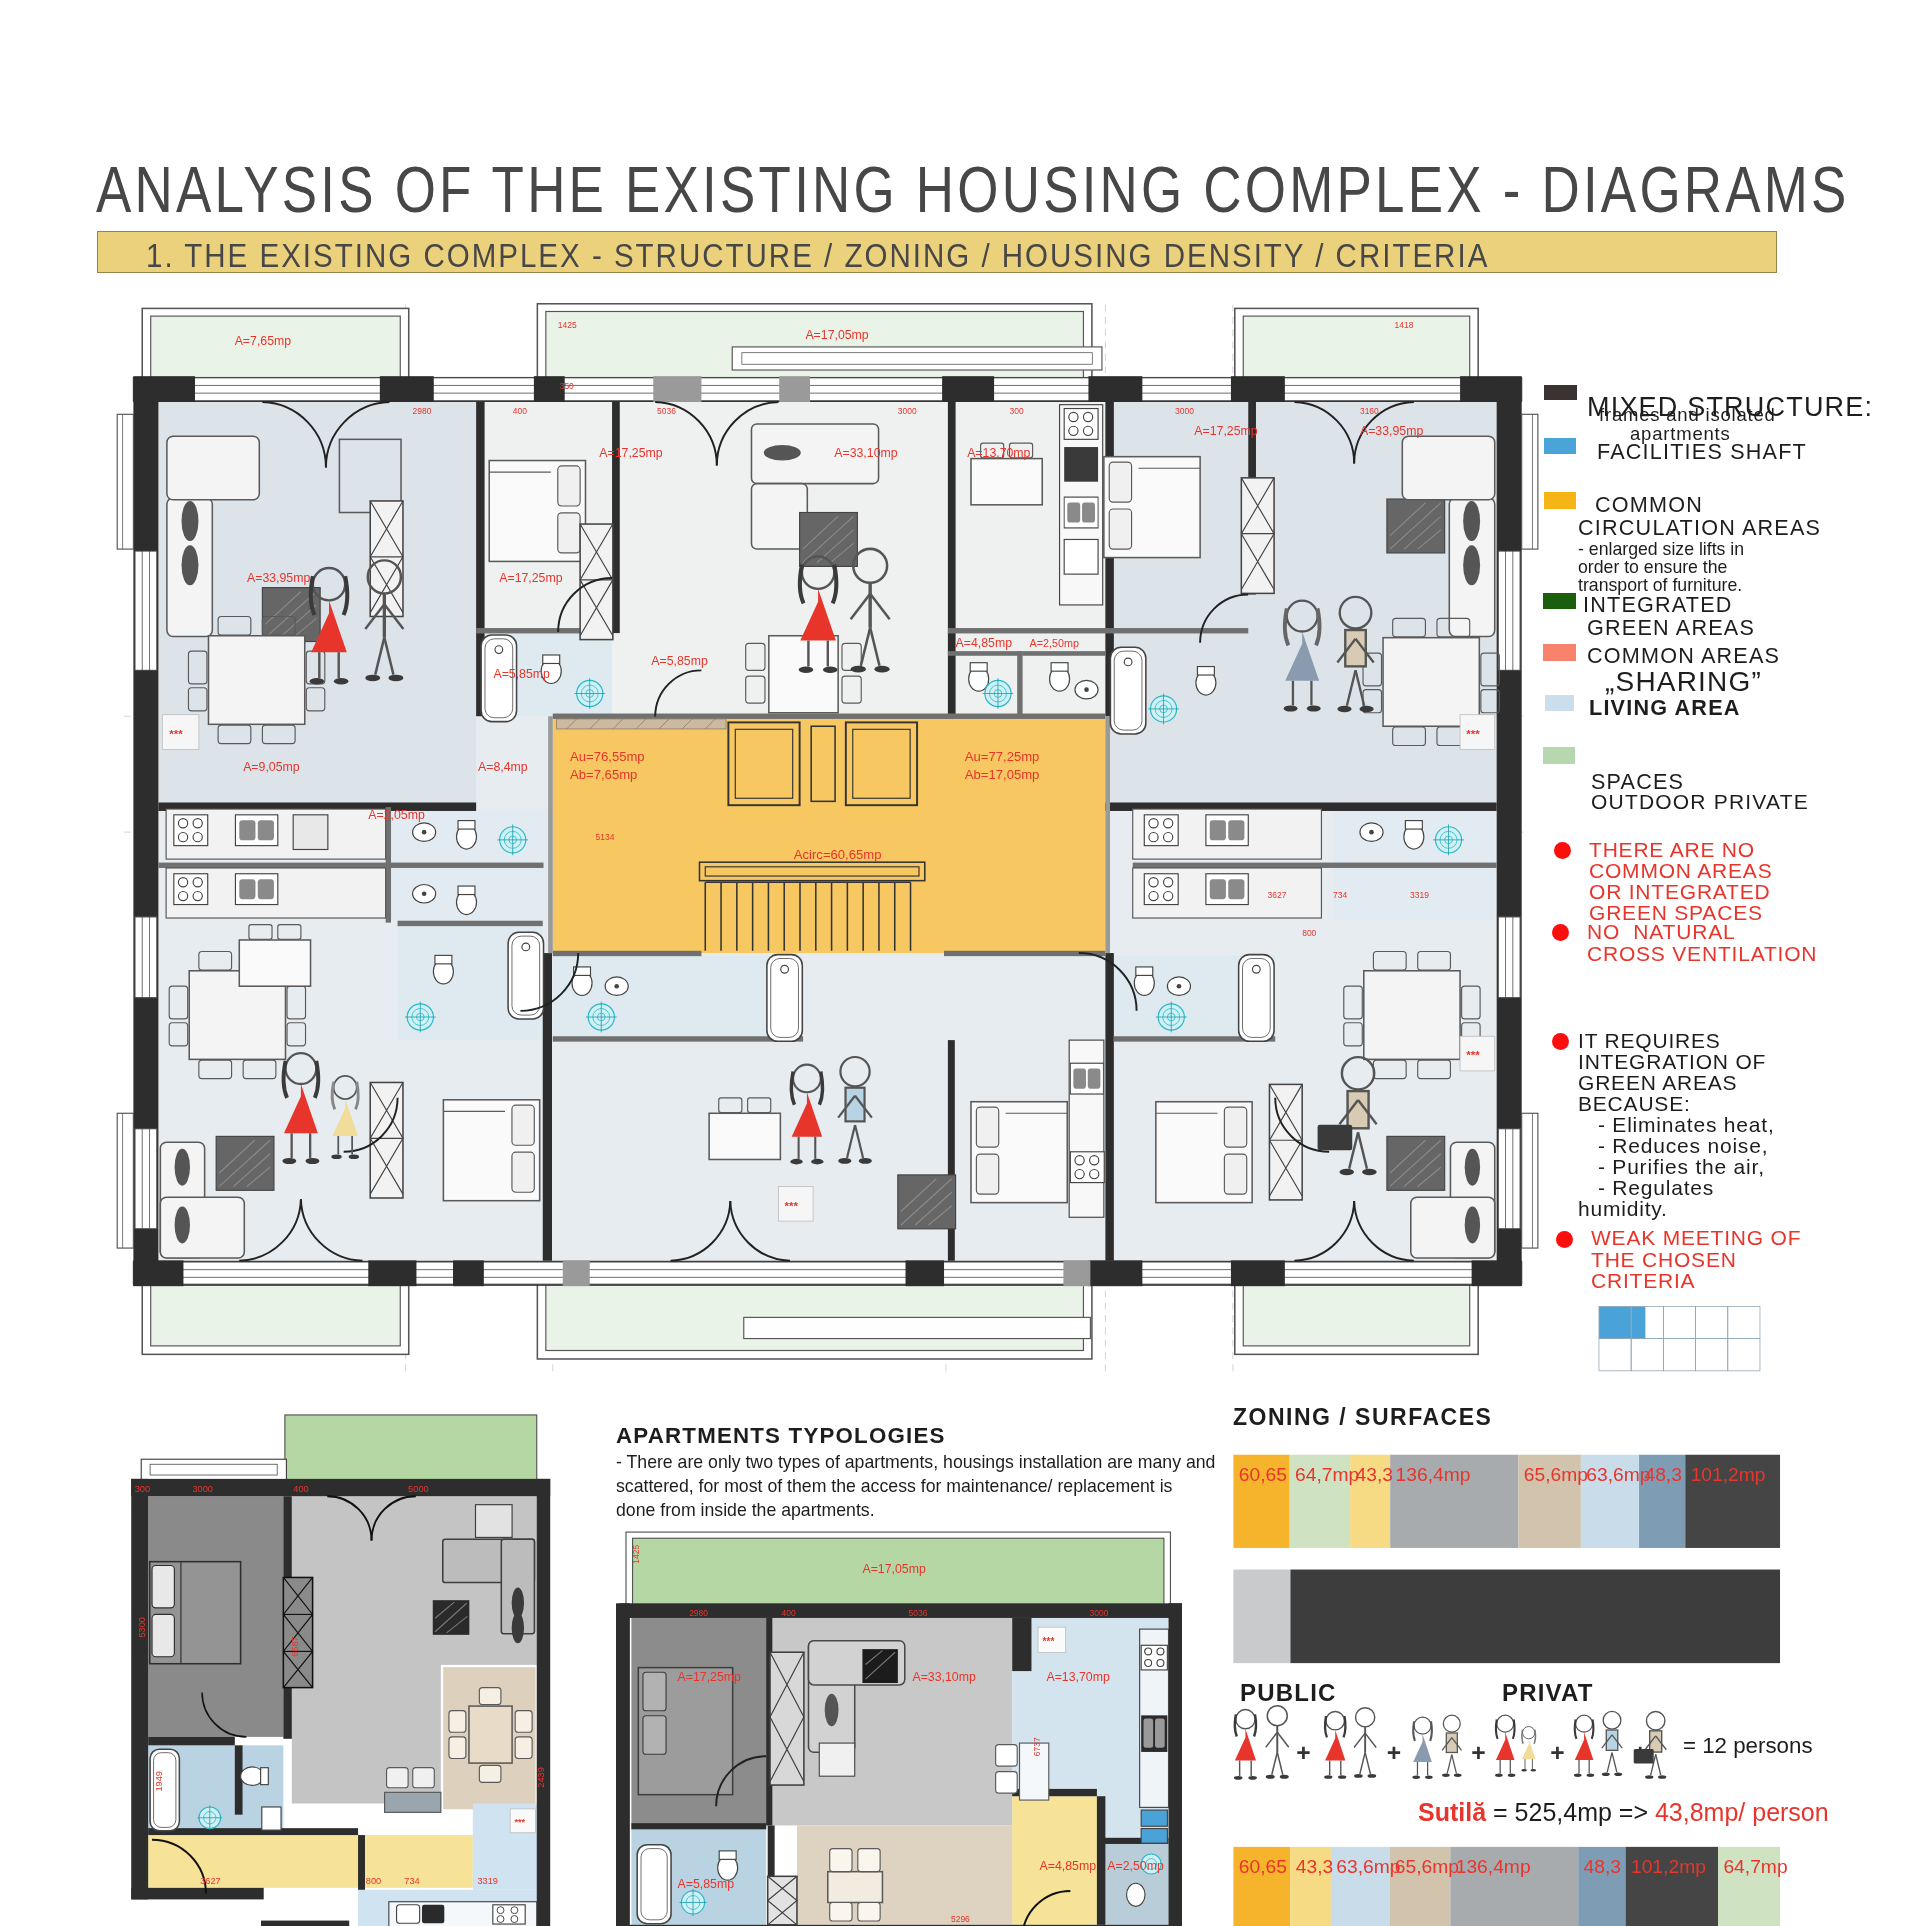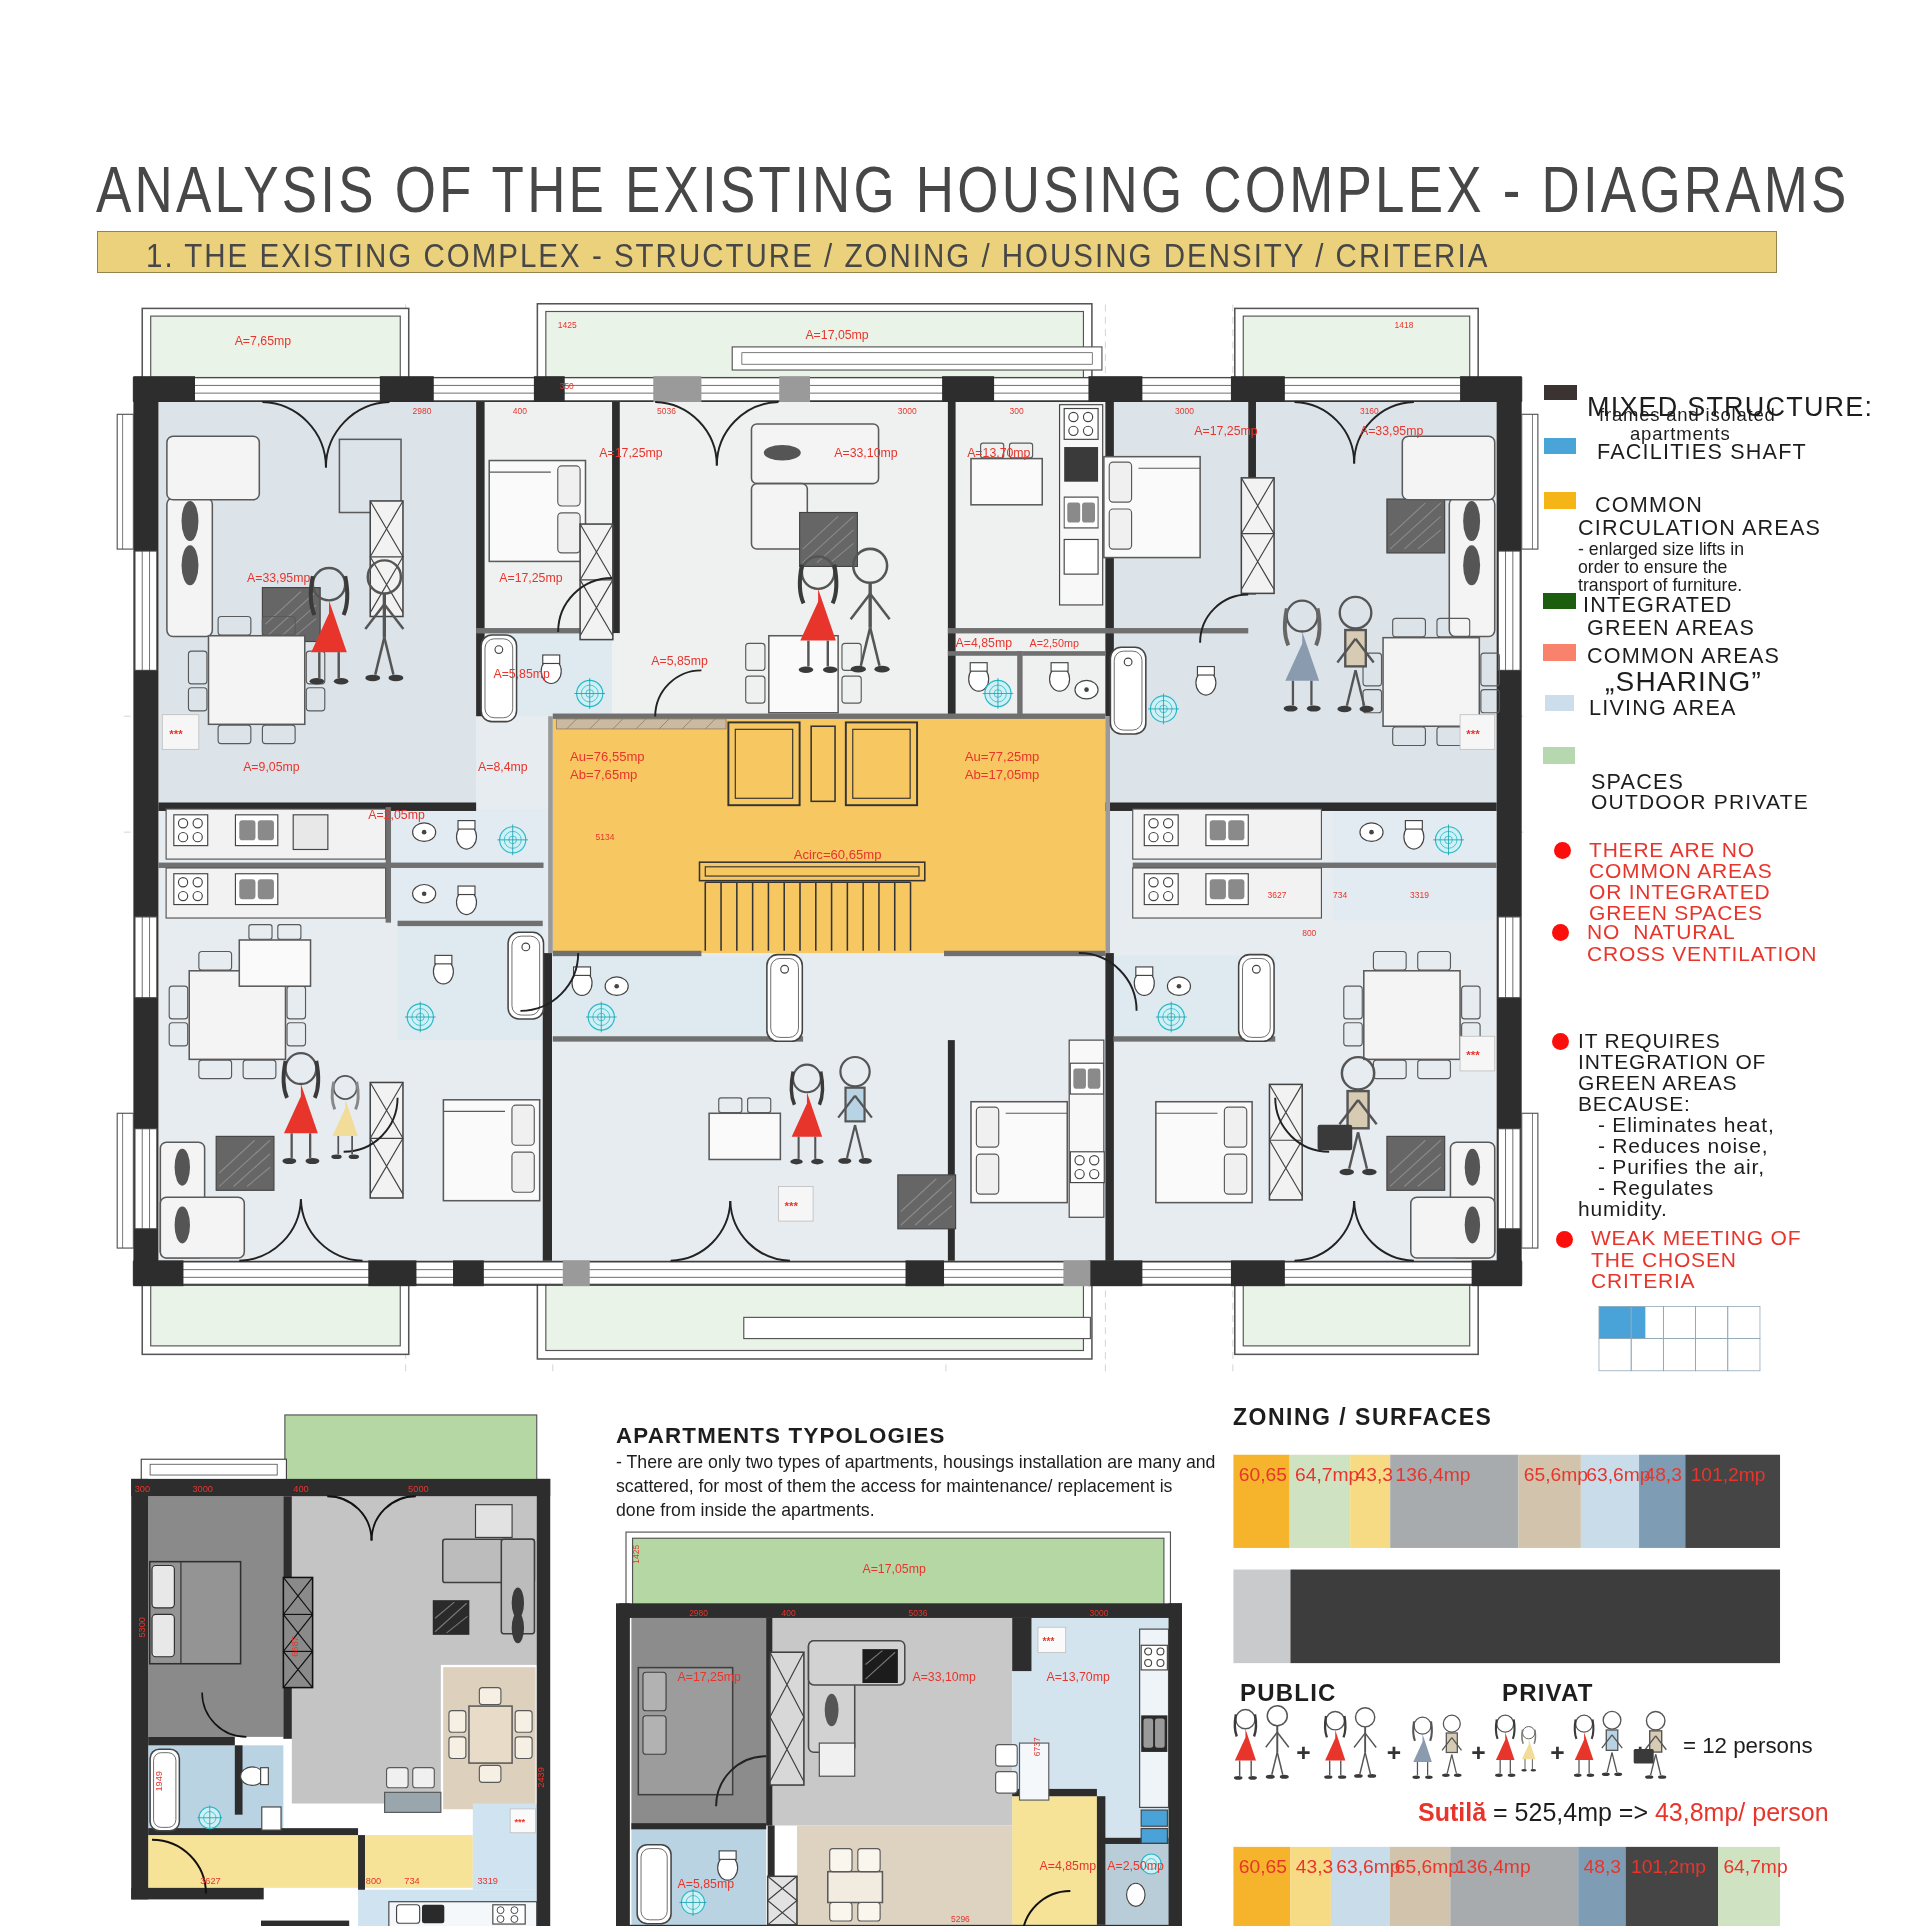--- a/index.html
+++ b/index.html
@@ -776,21 +776,21 @@
 <div class="abs dk nw" style="left:44px;top:214px;font-size:21.6px;letter-spacing:1.2px;">INTEGRATED</div>
 <div class="abs dk nw" style="left:48px;top:237px;font-size:21.6px;letter-spacing:1.2px;">GREEN AREAS</div>
 
 <div class="abs" style="left:3.9px;top:266px;width:33px;height:17px;background:#f8826b;"></div>
 
 <div class="abs dk nw" style="left:48px;top:265px;font-size:21.6px;letter-spacing:1.2px;">COMMON AREAS</div>
 <div class="abs dk nw" style="left:50px;top:288px;font-size:28px;letter-spacing:1.2px;margin-left:16px;">„SHARING”</div>
 
 <div class="abs" style="left:5.8px;top:317px;width:29px;height:16px;background:#ccdeeb;"></div>
 
-<div class="abs dk nw" style="left:50px;top:317px;font-size:21.6px;letter-spacing:1.2px;">LIVING AREA</div>
+<div class="abs dk nw" style="left:50px;top:317px;font-size:21.6px;letter-spacing:1.2px;font-weight:bold;">LIVING AREA</div>
 
 <div class="abs" style="left:4.2px;top:369px;width:32px;height:16.6px;background:#b7d8ae;"></div>
 
 <div class="abs dk nw" style="left:52px;top:368px;font-size:21px;letter-spacing:1.2px;margin-top:44px;">OUTDOOR PRIVATE</div>
 <div class="abs dk nw" style="left:52px;top:391px;font-size:21.6px;letter-spacing:1.2px;">SPACES</div>
 
 <div class="abs" style="left:15.4px;top:464px;width:17px;height:17px;border-radius:50%;background:#fb0f0c;"></div>
 <div class="abs rt nw" style="left:50px;top:461px;font-size:21px;letter-spacing:0.8px;line-height:21px;">THERE ARE NO<br>COMMON AREAS<br>OR INTEGRATED<br>GREEN SPACES</div>
 
 <div class="abs" style="left:12.7px;top:546px;width:17px;height:17px;border-radius:50%;background:#fb0f0c;"></div>

